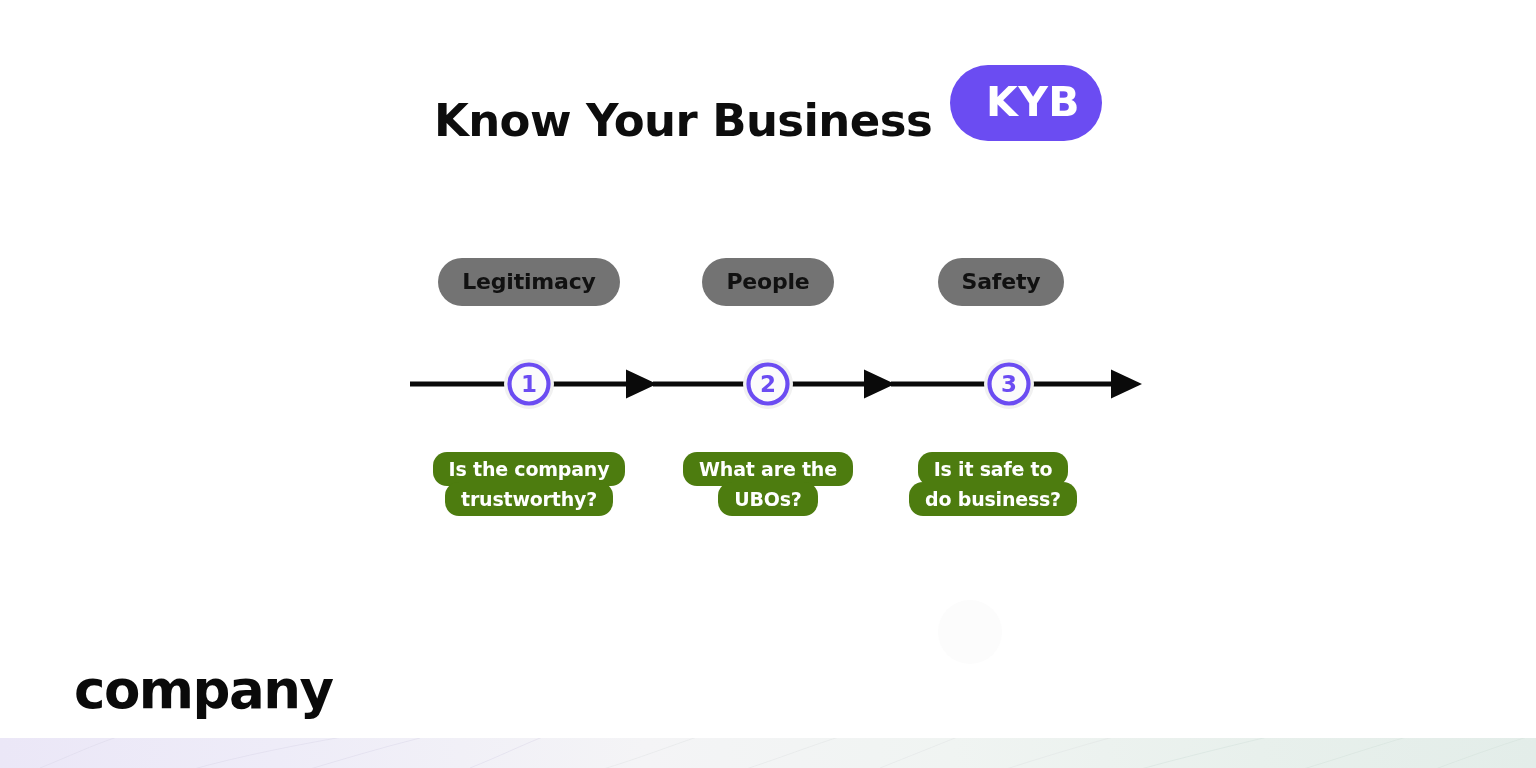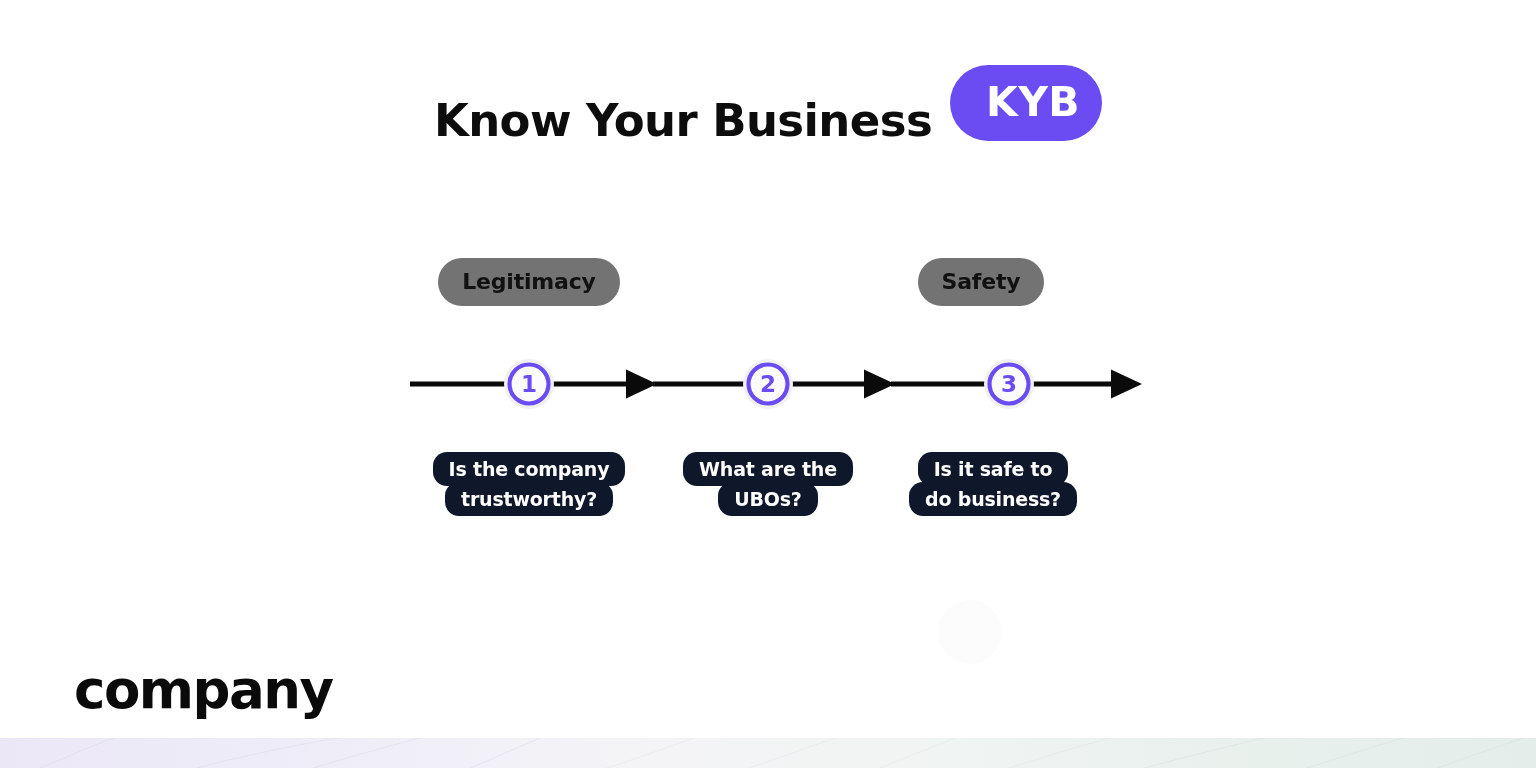--- a/index.html
+++ b/index.html
@@ -86,21 +86,21 @@
   .step-col {
     position: absolute;
     top: 0;
     width: 240px;
     display: flex;
     flex-direction: column;
     align-items: center;
   }
   .step-col.c0 { left: 0px; }
   .step-col.c1 { left: 239px; }
-  .step-col.c2 { left: 452px; }
+  .step-col.c2 { left: 472px; }
 
   
   .chip {
     display: inline-flex;
     align-items: center;
     justify-content: center;
     height: 48px;
     padding: 0 24px;
     border-radius: 24px;
     background: #737373;
@@ -133,21 +133,21 @@
     align-items: center;
   }
   .callout.k0 { left: 409px; width: 240px; }
   .callout.k1 { left: 648px; width: 240px; }
   .callout.k2 { left: 873px; width: 240px; }
 
   .cline {
     display: flex;
     align-items: center;
     justify-content: center;
-    background: #0f172a;
+    background: #4d7c0f;
     color: #ffffff;
     font-family: "DejaVu Sans", sans-serif;
     font-size: 19px;
     font-weight: 700;
     letter-spacing: -0.2px;
     height: 34px;
     padding: 0 16px;
     border-radius: 14px;
     white-space: nowrap;
     box-sizing: border-box;
@@ -200,20 +200,25 @@
   </div>
 
   <div class="steps">
 
     <div class="step-col c0">
       <div class="chip">
         <span>Legitimacy</span>
       </div>
     </div>
 
+    <div class="step-col c1">
+      <div class="chip">
+        <span>People</span>
+      </div>
+    </div>
 
     <div class="step-col c2">
       <div class="chip">
         <span>Safety</span>
       </div>
     </div>
 
   </div>
 
   <svg class="timeline" viewBox="0 0 750 64" width="750" height="64">

